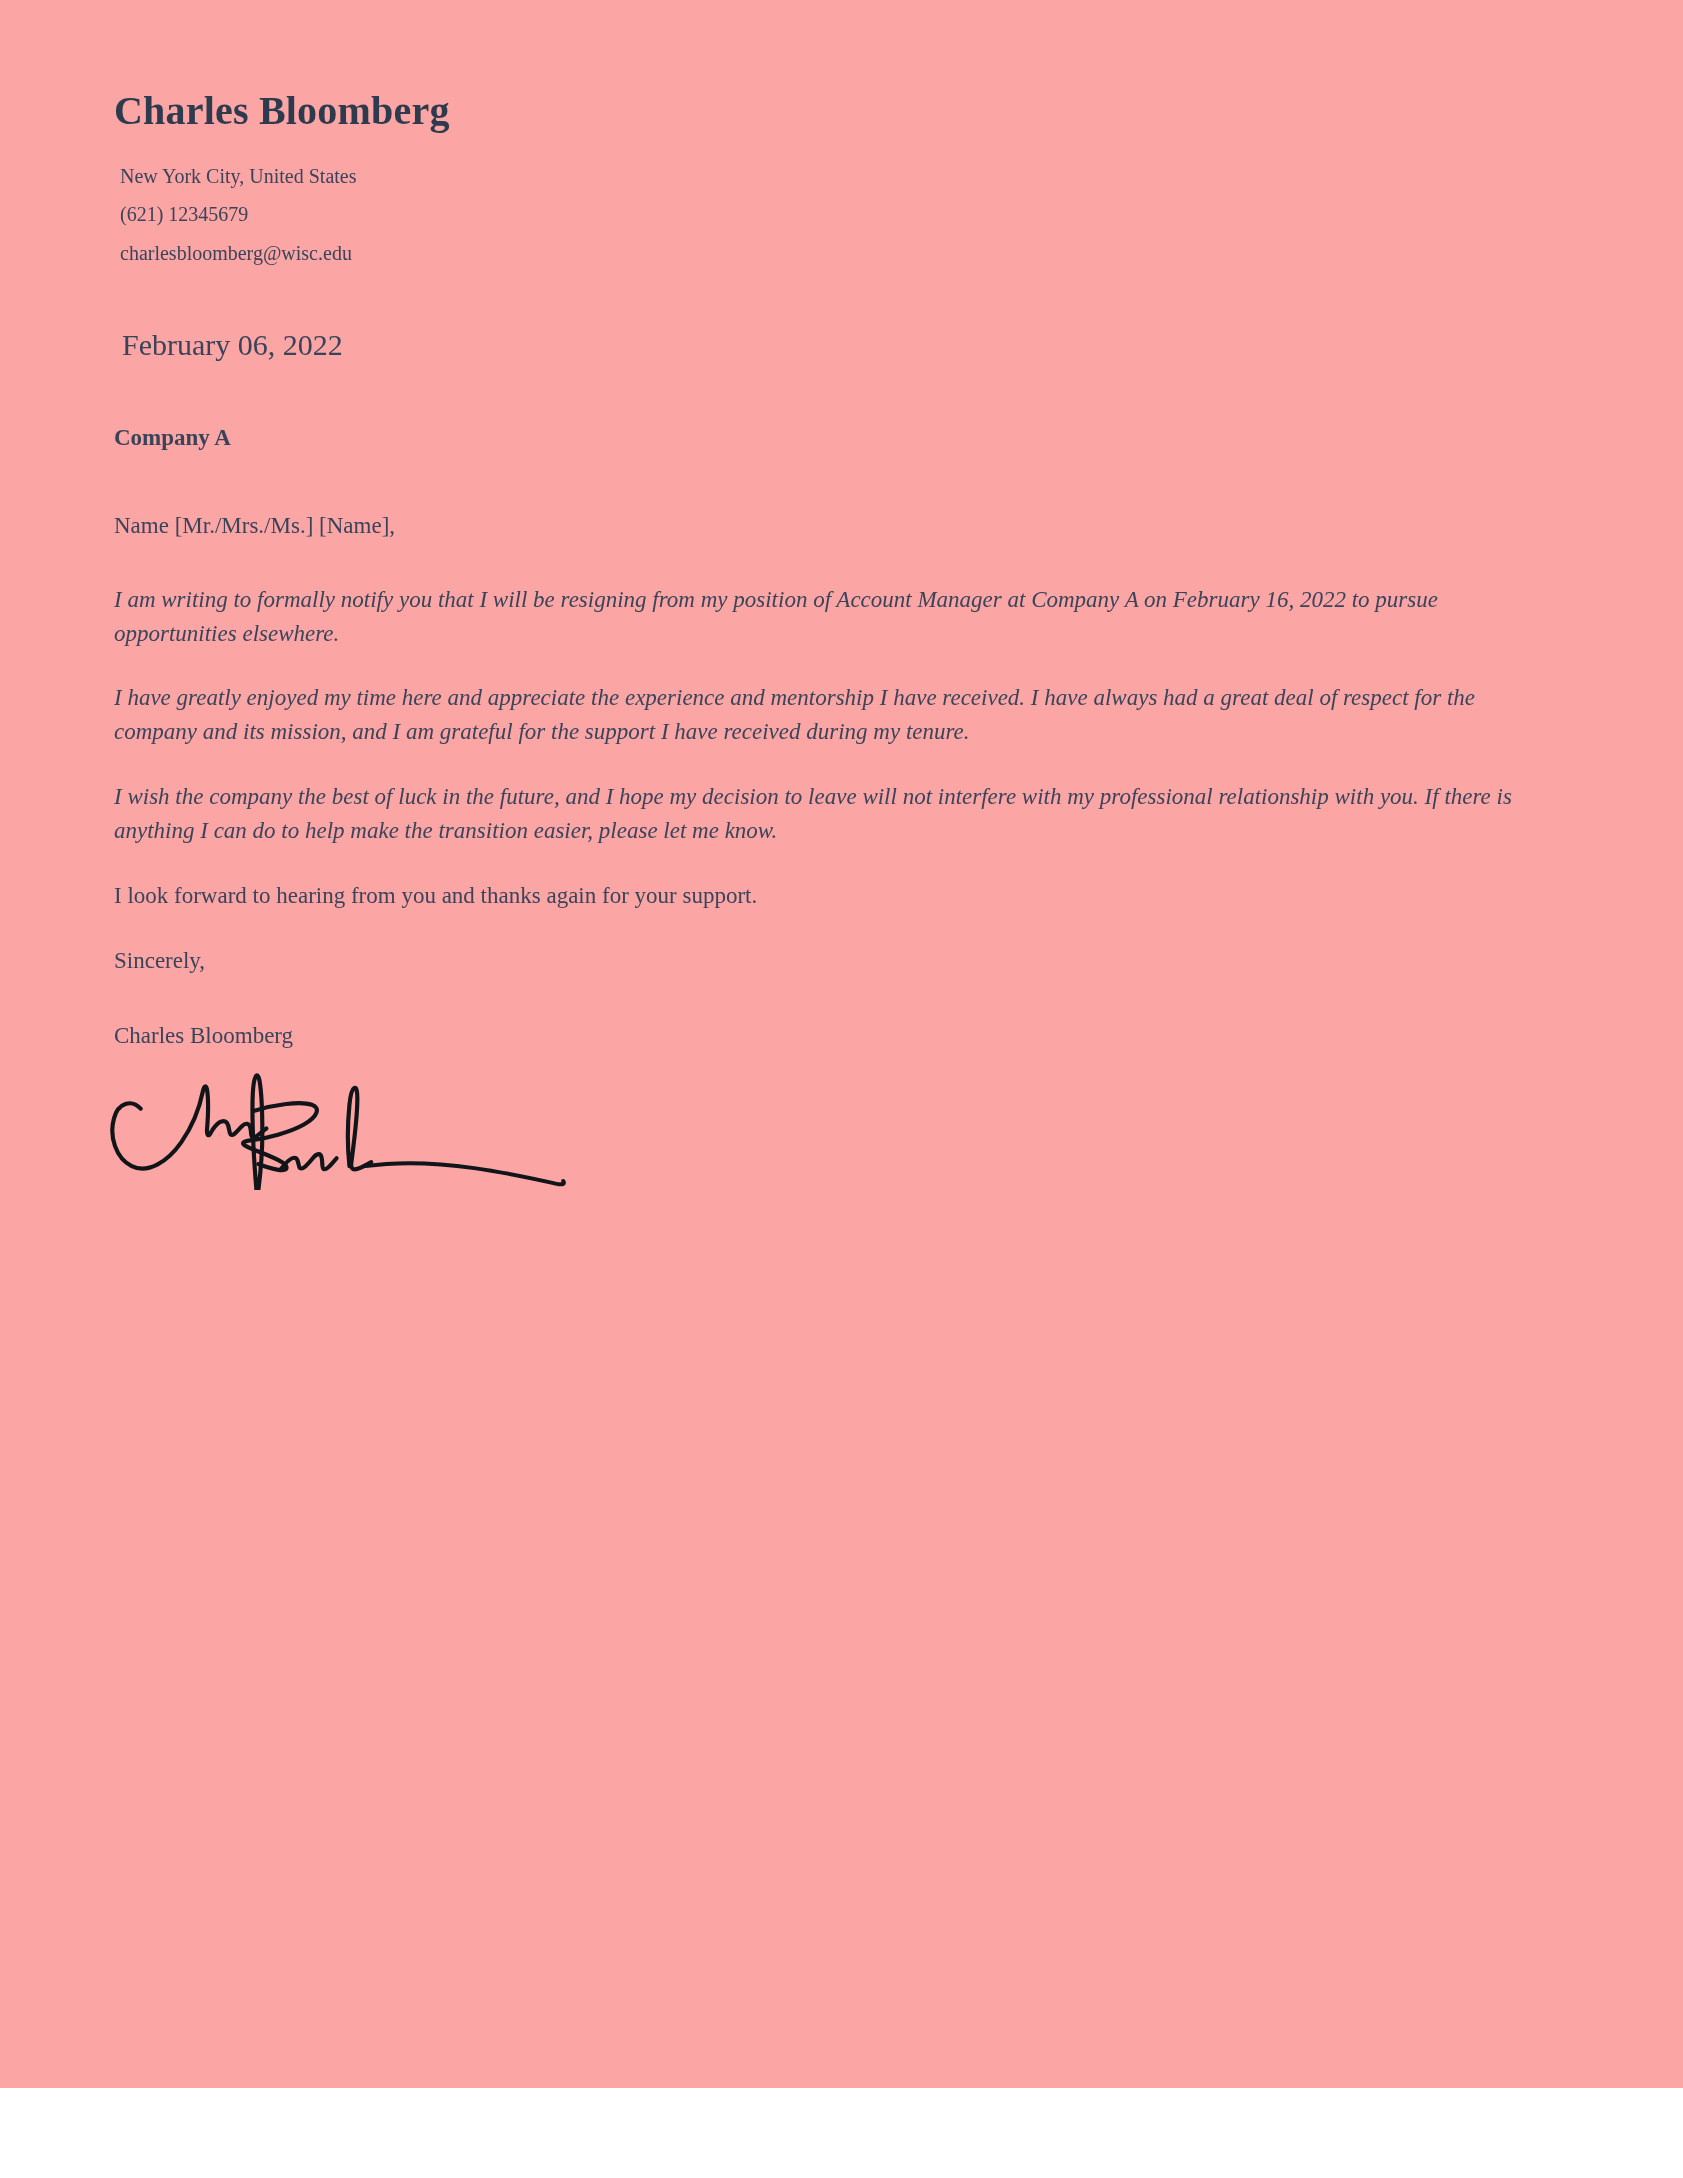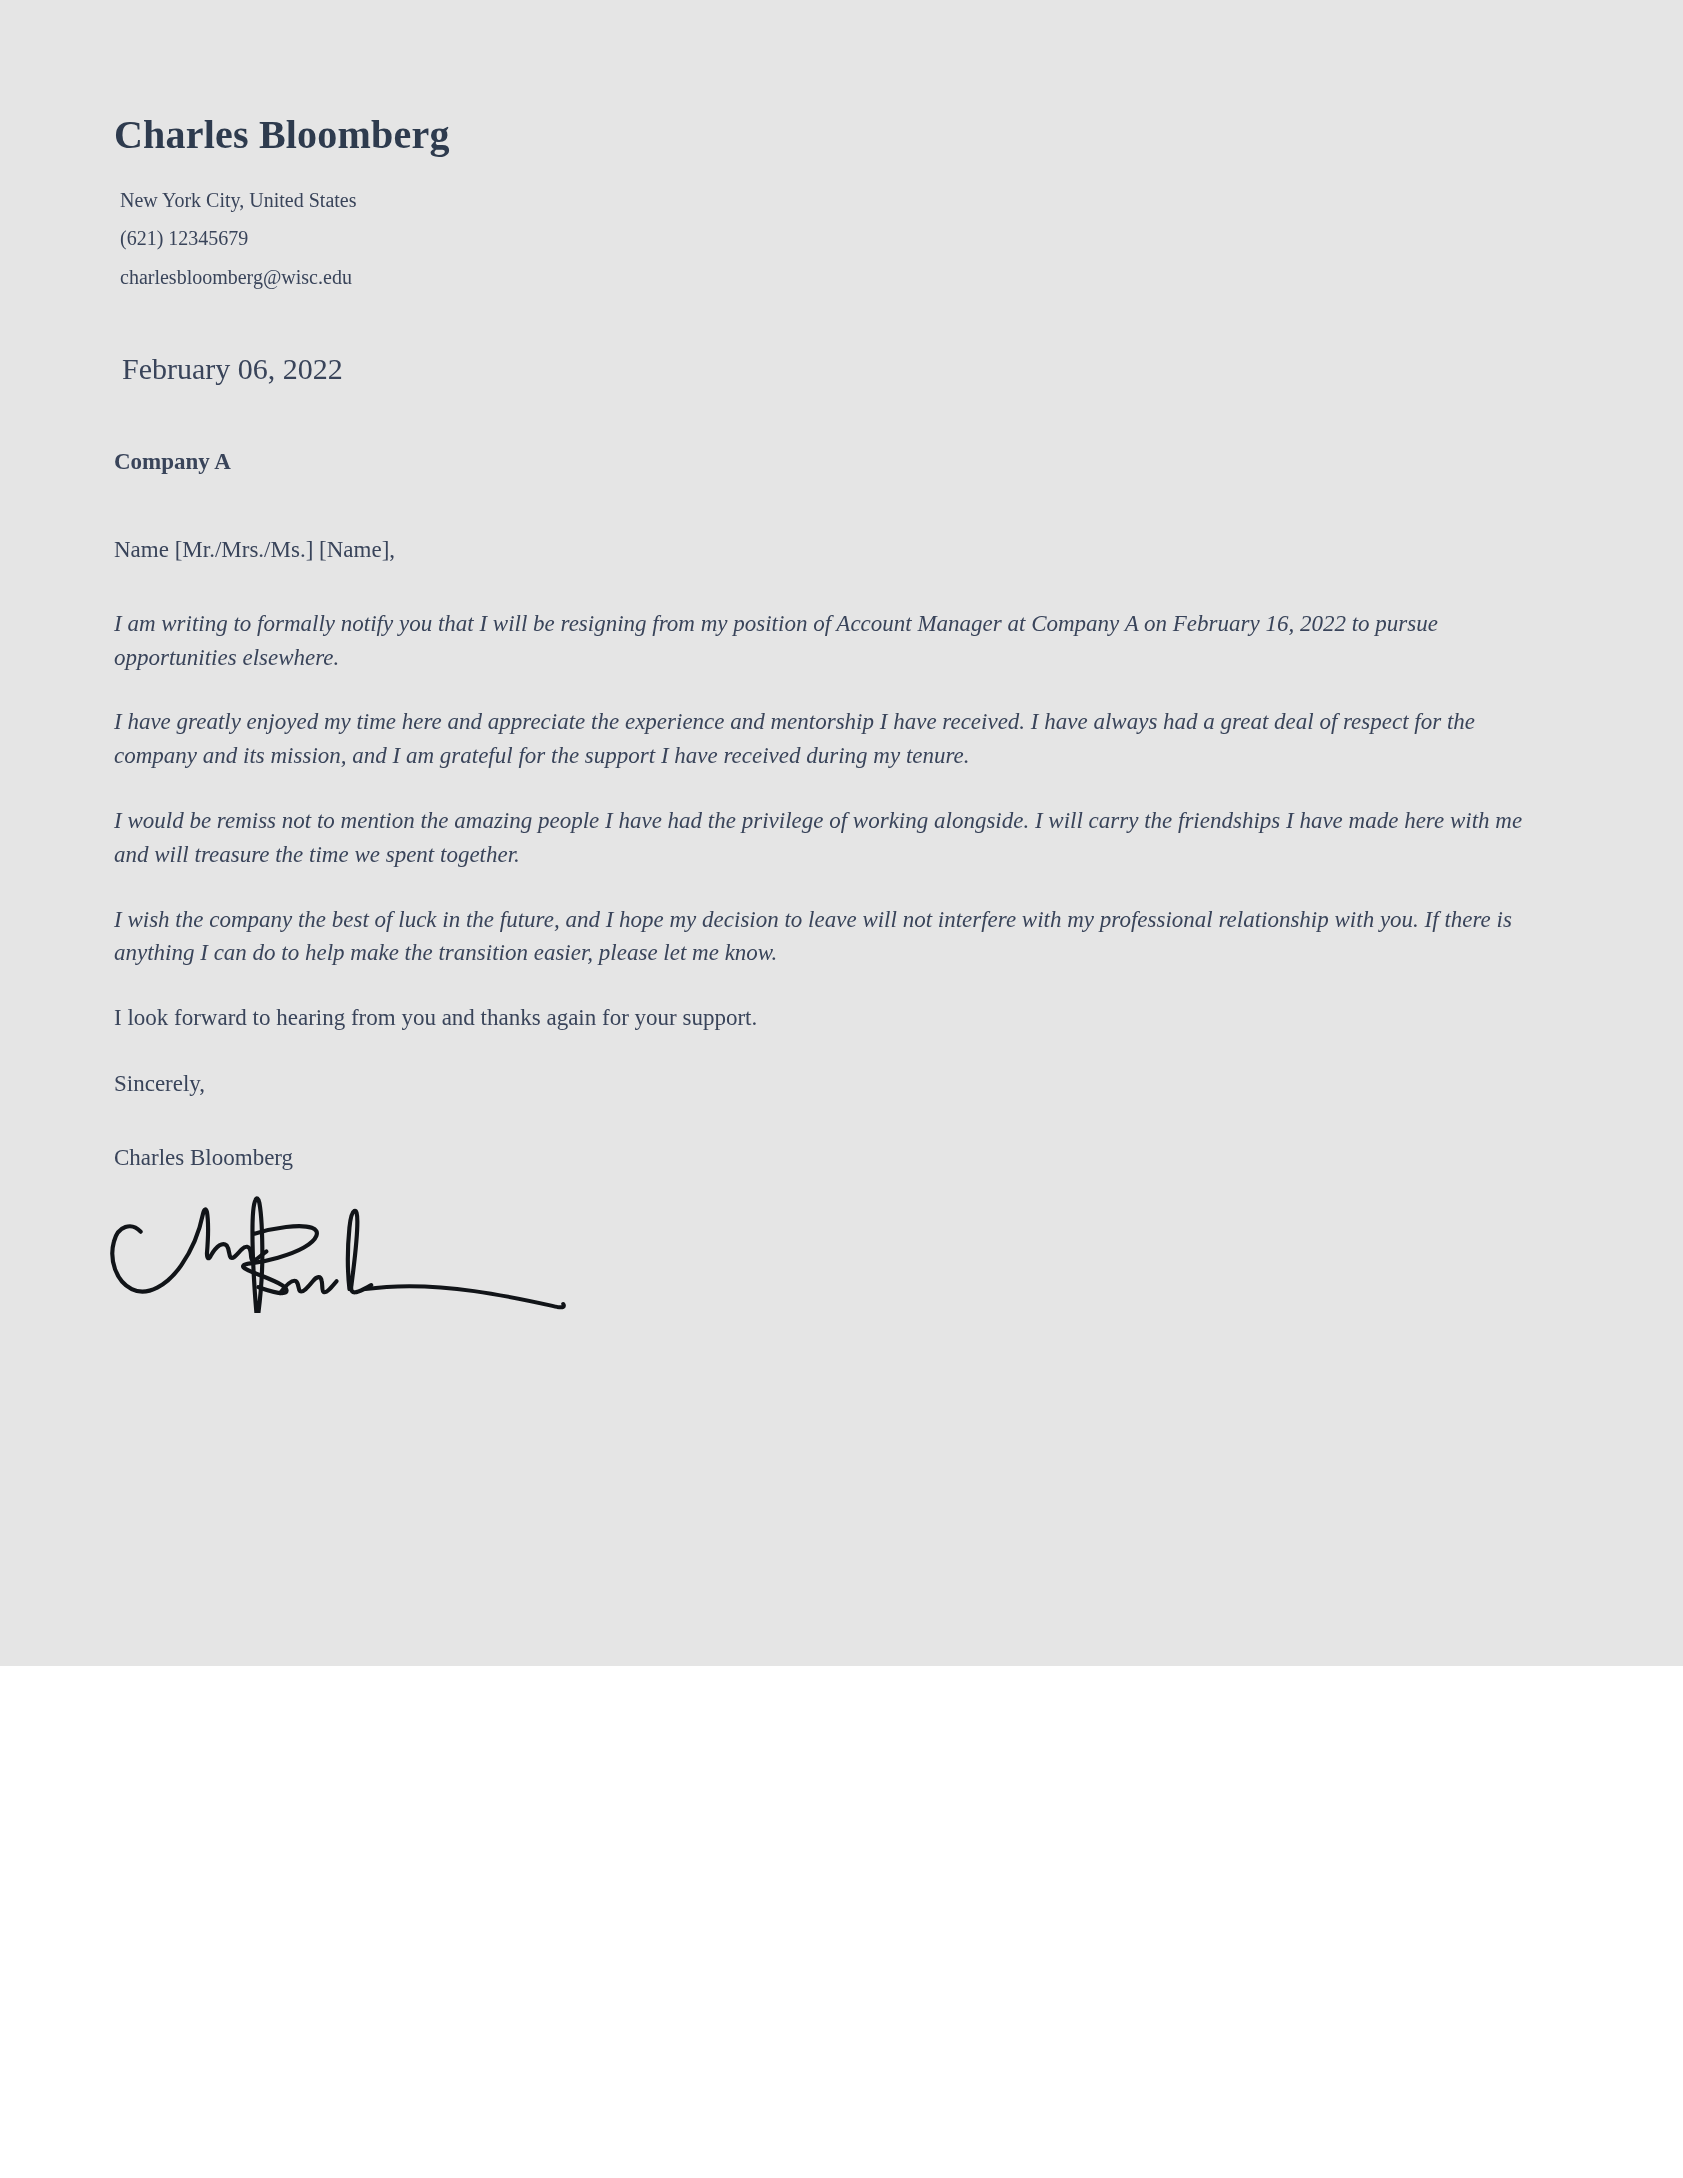--- a/index.html
+++ b/index.html
@@ -11,24 +11,24 @@
   body {
     width: 1683px;
     height: 2178px;
     font-family: "Liberation Serif", "DejaVu Serif", serif;
     color: #39445a;
     -webkit-font-smoothing: antialiased;
   }
   .page {
     position: relative;
     width: 1683px;
-    height: 1666px;
-    background: #e5e5e5;
+    height: 2088px;
+    background: #fca5a5;
     box-sizing: border-box;
-    padding: 112px 139px 0 114px;
+    padding: 88px 139px 0 114px;
   }
   .letter-name {
     font-size: 40px;
     font-weight: bold;
     color: #2e3b4e;
     letter-spacing: 0.2px;
     line-height: 1.15;
     margin: 0 0 26px 0;
   }
   .contact-block {
@@ -117,21 +117,20 @@
 
   <p class="date-line">February 06, 2022</p>
 
   <p class="recipient-line">Company A</p>
 
   <p class="salutation-line">Name [Mr./Mrs./Ms.] [Name],</p>
 
   <div class="body-block">
     <p class="body-paragraph"> I am writing to formally notify you that I will be resigning from my position of Account Manager at Company A on February 16, 2022 to pursue opportunities elsewhere.</p>
     <p class="body-paragraph">I have greatly enjoyed my time here and appreciate the experience and mentorship I have received. I have always had a great deal of respect for the company and its mission, and I am grateful for the support I have received during my tenure.</p>
-    <p class="body-paragraph">I would be remiss not to mention the amazing people I have had the privilege of working alongside. I will carry the friendships I have made here with me and will treasure the time we spent together.</p>
     <p class="body-paragraph">I wish the company the best of luck in the future, and I hope my decision to leave will not interfere with my professional relationship with you. If there is anything I can do to help make the transition easier, please let me know.</p>
 
     <p class="closing-line">I look forward to hearing from you and thanks again for your support.</p>
 
     <p class="signoff-line">Sincerely,</p>
 
     <p class="signature-name">Charles Bloomberg</p>
 
     <svg class="signature-mark" viewBox="0 0 480 120" aria-hidden="true">
       <path d="M35 38 C 26 28, 12 32, 8 48 C 3 66, 10 88, 26 96 C 42 104, 62 92, 76 72 C 90 52, 96 30, 98 20 C 99 15, 101 14, 102 18 C 104 30, 103 48, 102 60 C 102 66, 104 66, 106 62 C 112 52, 118 48, 122 52 C 125 56, 124 62, 126 64 C 129 66, 133 60, 137 56 C 141 52, 145 52, 146 58 C 147 62, 146 66, 148 67 C 151 68, 156 62, 162 58" stroke-width="4.2"></path>

